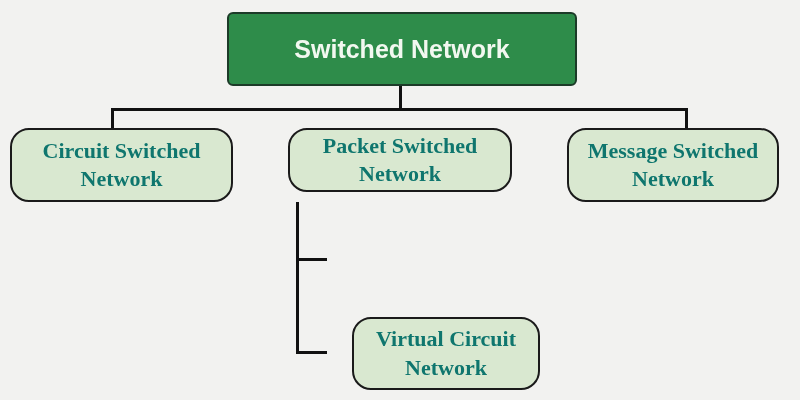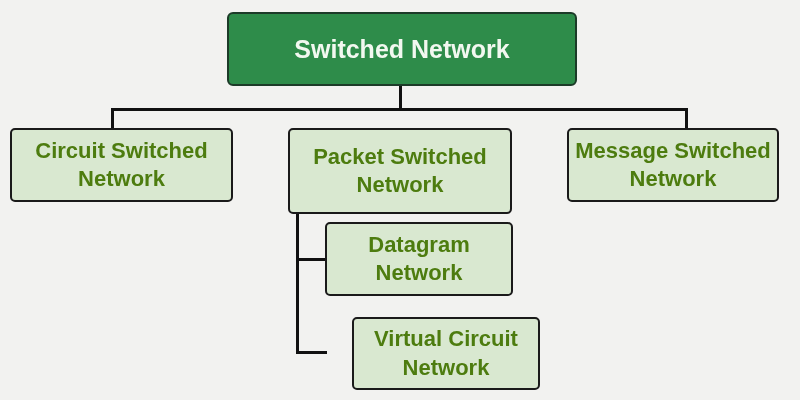--- a/index.html
+++ b/index.html
@@ -29,26 +29,27 @@
     left: 227px; top: 12px; width: 350px; height: 74px;
     background: #2e8c4a;
     border: 2px solid #1c3b28;
     border-radius: 6px;
     color: #f2f8f0;
     font-size: 25px;
   }
   .node.child {
     background: #d9e8d0;
     border: 2px solid #1a1a1a;
-    border-radius: 5px;
-    color: #4d7c0f;
+    border-radius: 19px;
+    color: #0f766e;
     font-size: 22px;
+    font-family: Liberation Serif, serif;
   }
   .node.circuit  { left: 10px;  top: 128px; width: 223px; height: 74px; }
-  .node.packet   { left: 288px; top: 128px; width: 224px; height: 86px; }
+  .node.packet   { left: 288px; top: 128px; width: 224px; height: 64px; }
   .node.message  { left: 567px; top: 128px; width: 212px; height: 74px; }
   .node.datagram { left: 325px; top: 222px; width: 188px; height: 74px; }
   .node.virtual  { left: 325px; top: 317px; width: 188px; height: 73px; margin-left: 27px; }
 
   .line {
     position: absolute;
     background: #111111;
   }
   .l-root-stub      { left: 399px; top: 86px;  width: 3px;   height: 24px; }
   .l-main-h         { left: 111px; top: 108px; width: 577px; height: 3px;  }
@@ -80,21 +81,18 @@
   </div>
 
   <div class="node child packet">
     <span>Packet Switched Network</span>
   </div>
 
   <div class="node child message">
     <span>Message Switched Network</span>
   </div>
 
-  <div class="node child datagram">
-    <span>Datagram Network</span>
-  </div>
 
   <div class="node child virtual">
     <span>Virtual Circuit Network</span>
   </div>
 
 </div>
 
 </body></html>

